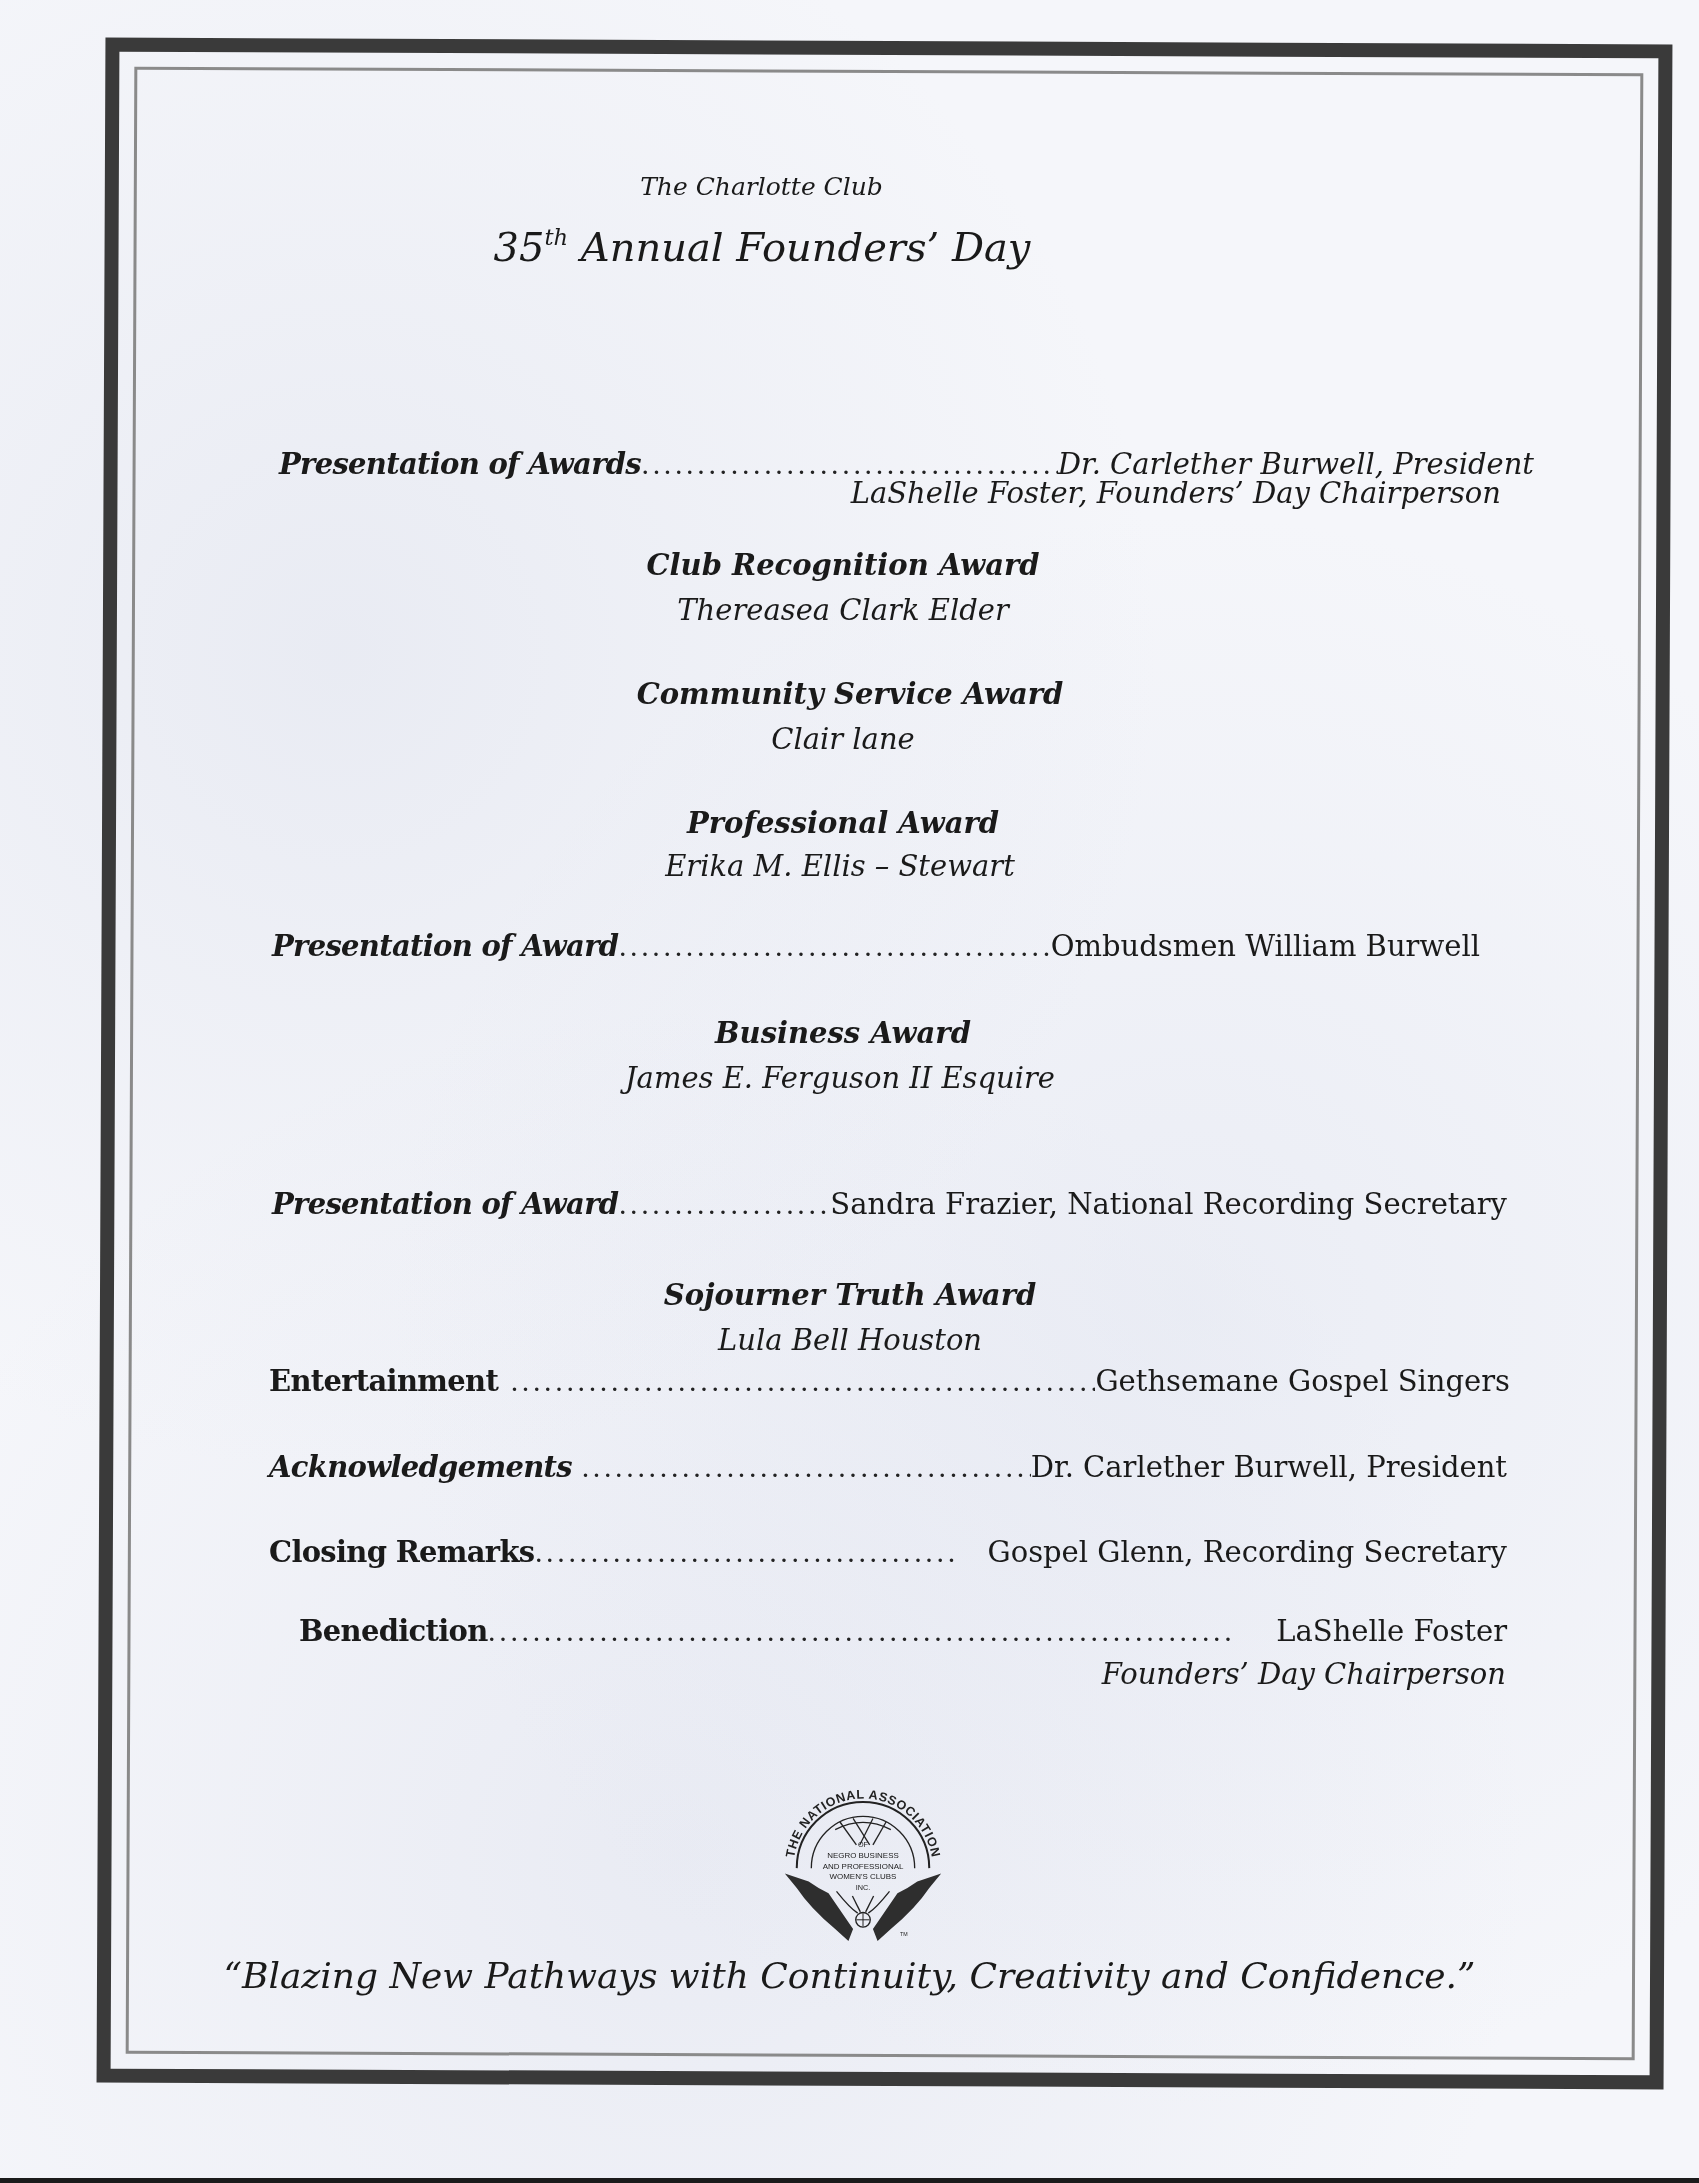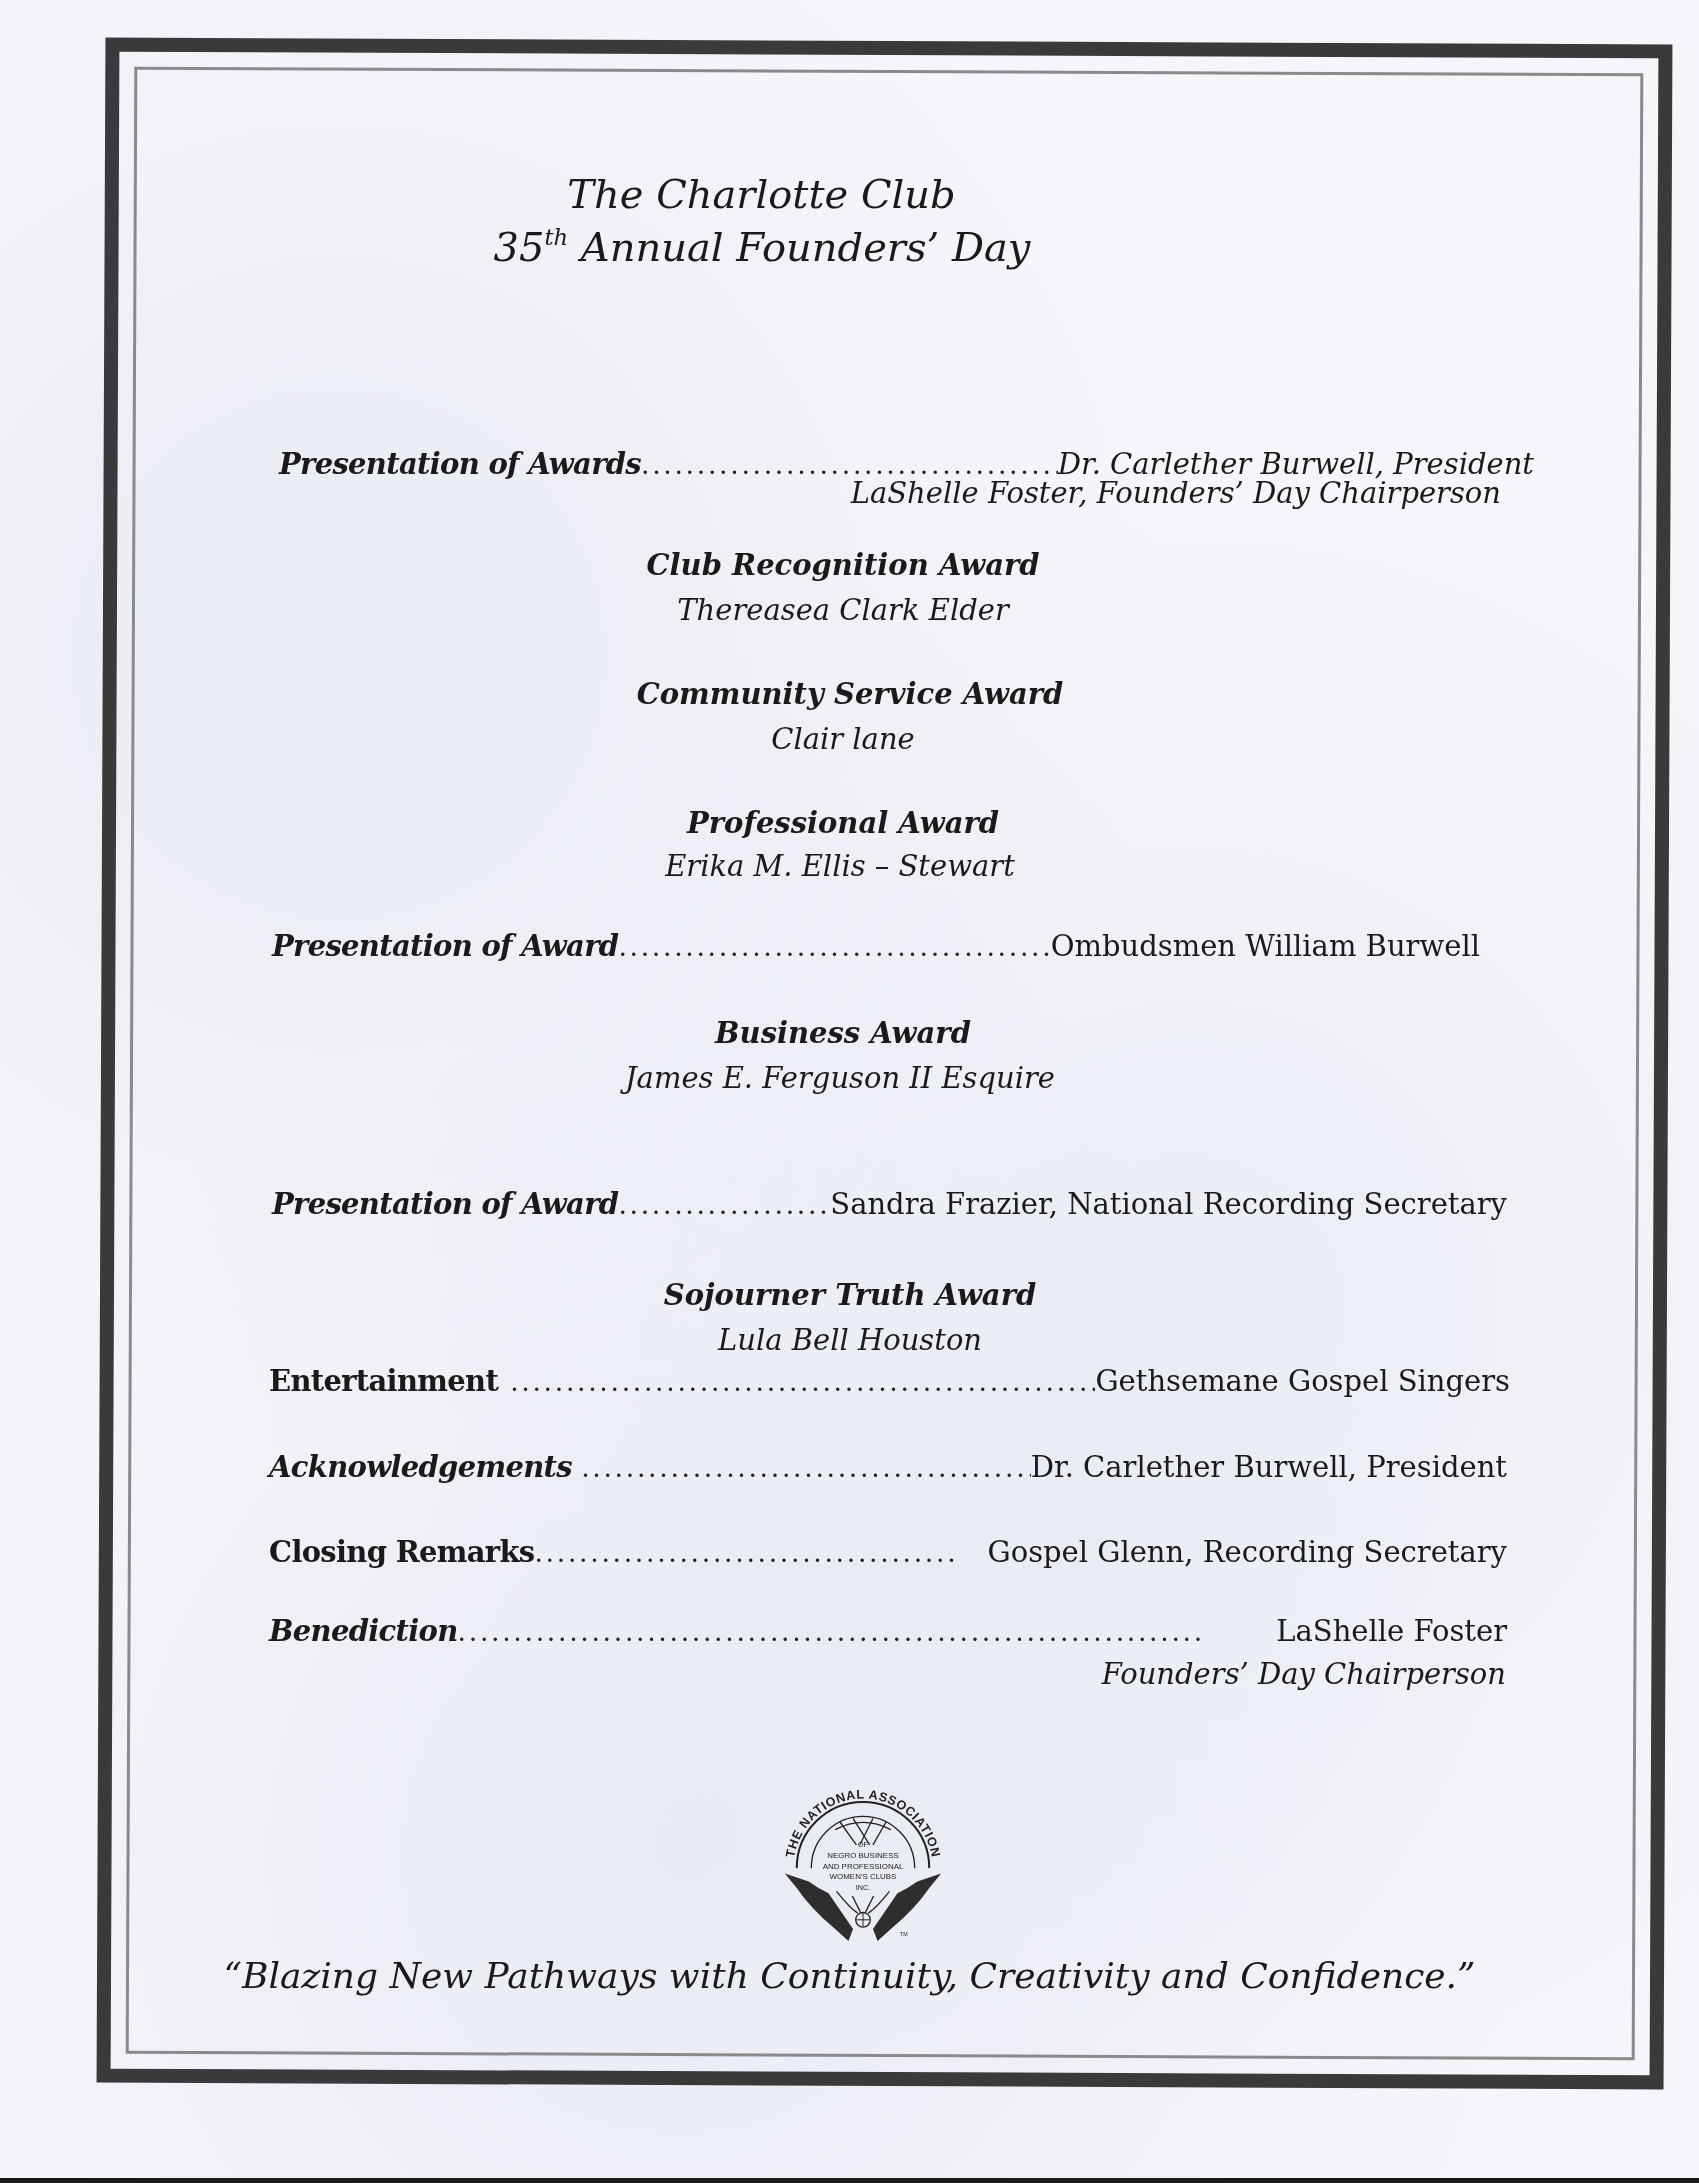--- a/index.html
+++ b/index.html
@@ -24,21 +24,21 @@
     position:absolute; left:101px; top:41px; width:1567px; height:2045px;
     border:14.6px solid #3a3a3a; box-sizing:border-box;
     transform:rotate(0.25deg); transform-origin:center;
   }
   .frame-inner {
     position:absolute; left:14.6px; top:14.6px; right:14.6px; bottom:14.6px;
     border:3.3px solid #8a8a8a;
   }
   .text { position:absolute; white-space:nowrap; font-style:italic; line-height:1; }
   .center { text-align:center; }
-  .title-1 { font-size:40px; left:0; width:1523px; top:174px; }
+  .title-1 { font-size:25px; left:0; width:1523px; top:174px; }
   .title-2 { font-size:40px; left:0; width:1524px; top:226px; }
   .title-2 sup { font-size:22.6px; vertical-align:16px; }
   .lbl { font-weight:bold; font-size:29px; letter-spacing:-0.7px; }
   .lbl.upright { font-style:normal; }
   .who { font-size:29px; }
   .dots { font-size:26.6px; letter-spacing:2.7px; font-style:normal; color:#222; }
   .award-h { font-weight:bold; font-size:29px; left:0; width:1792px; }
   .award-n { font-size:29px; left:0; width:1792px; }
   .row { position:absolute; display:flex; align-items:baseline; white-space:nowrap; }
   .row .fill { flex:1; overflow:hidden; }
@@ -106,21 +106,21 @@
   <span class="who">Dr. Carlether Burwell, President</span>
 </div>
 
 <div class="row" style="left:269px; top:1535px; width:1238px;">
   <span class="lbl" style="text-align:right;">Closing Remarks</span>
   <span class="fill dots">......................................</span>
   <span class="who">Gospel Glenn, Recording Secretary</span>
 </div>
 
 <div class="row" style="left:269px; top:1614px; width:1238px;">
-  <span class="lbl" style="font-style:italic;">Benediction</span>
+  <span class="lbl" style="margin-left:30px;">Benediction</span>
   <span class="fill dots">...................................................................</span>
   <span class="who">LaShelle Foster</span>
 </div>
 <div class="text who" style="right:193px; top:1660px;">Founders’ Day Chairperson</div>
 
 <div class="logo">
   <svg width="186" height="159" viewBox="0 0 280 240">
     <defs>
       <path id="arcPath" d="M 35 130 A 105 105 0 0 1 245 130" fill="none"></path>
     </defs>

